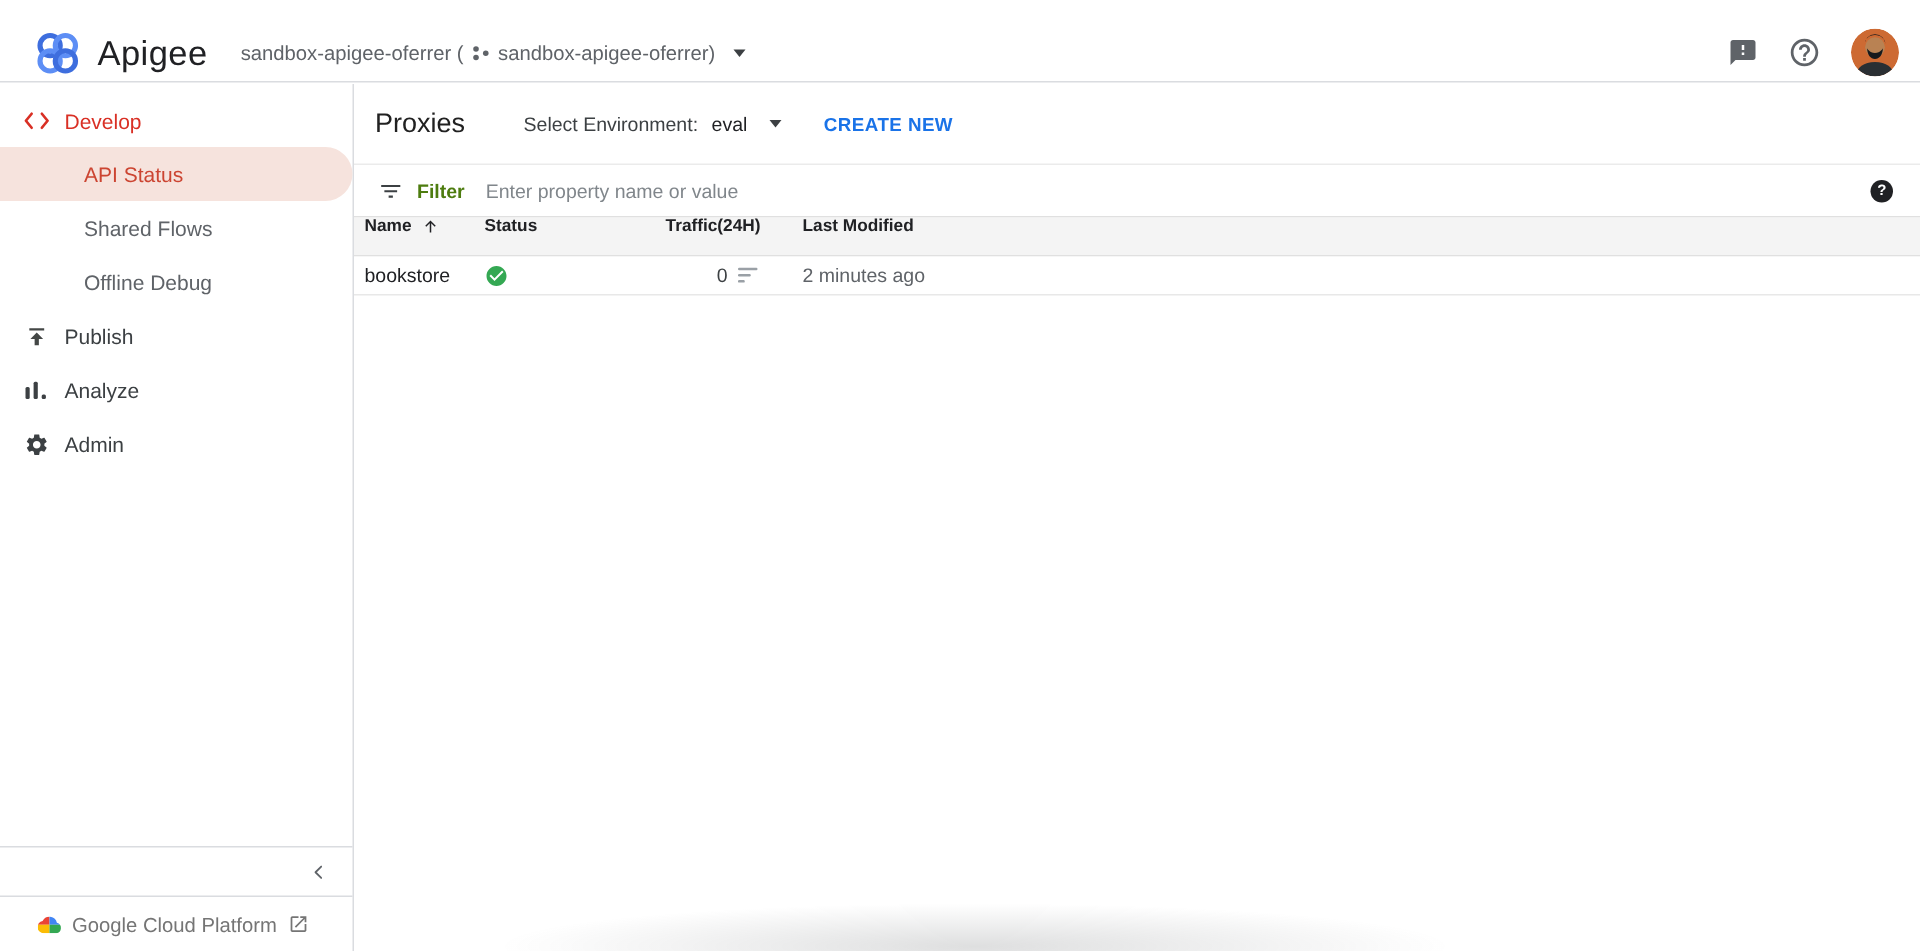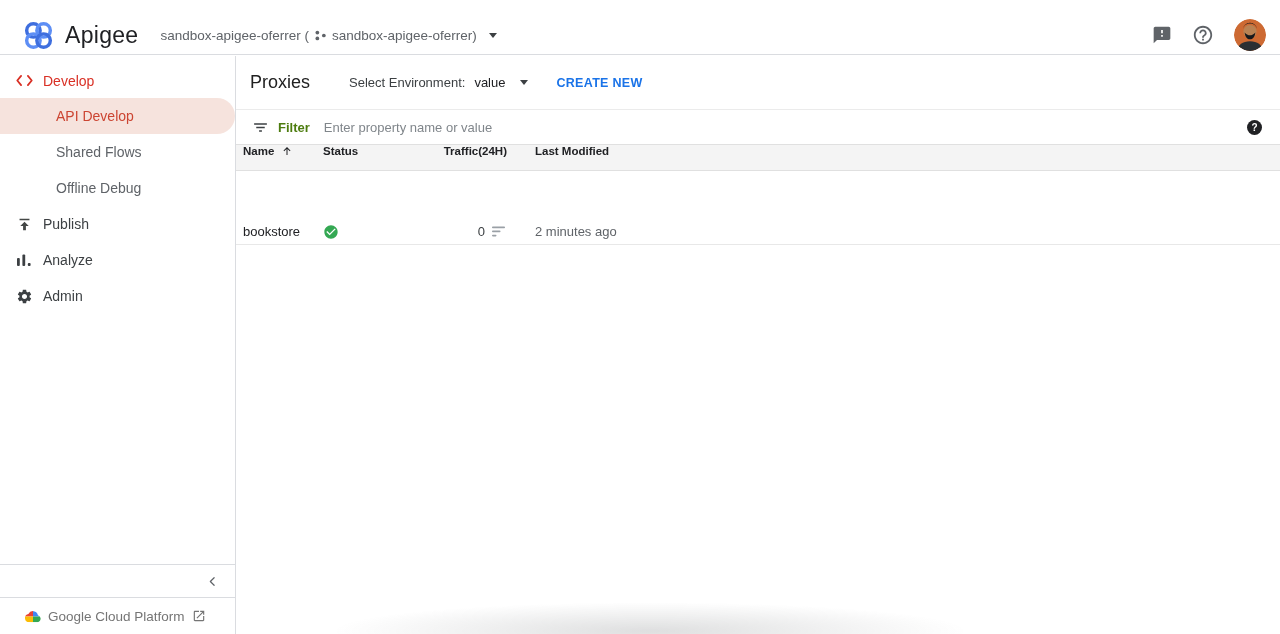--- a/index.html
+++ b/index.html
@@ -65,21 +65,21 @@
   .filter-input::placeholder { color:#80868b; }
   .help-filled { width:15px; height:15px; border-radius:50%; background:#202124;
     color:#fff; font-size:10px; font-weight:bold; display:flex;
     align-items:center; justify-content:center; cursor:pointer; flex:0 0 auto; }
 
   .thead { height:26px; background:#f4f4f4; border-bottom:1px solid #e0e0e0;
     display:flex; align-items:flex-start; padding-left:15px; font-size:11.5px;
     font-weight:bold; color:#202124; }
   .trow { height:26px; background:#fff; border-bottom:1px solid #e8e8e8;
     display:flex; align-items:center; padding-left:15px; font-size:13px;
-    color:#202124; cursor:pointer;margin-top:48px; }
+    color:#202124; cursor:pointer; }
   .col-name { width:80px; display:flex; align-items:center; gap:7px; }
   .col-status { width:112px; display:flex; align-items:center; }
   .col-traffic { width:72px; display:flex; align-items:center;
     justify-content:flex-end; gap:7px; }
   .col-gap { width:28px; }
   .col-last { flex:1; }
   .cell-muted { color:#5f6368; }
   .traffic-num { color:#3c4043; }
 
   .toast-shadow { position:fixed; left:330px; bottom:-26px; width:640px;
@@ -150,21 +150,21 @@
     <div class="nav-row nav-develop">
       <span class="nav-icon">
         <svg width="17" height="13" viewBox="0 0 20 14" fill="none" stroke="#d93025" stroke-width="2.1" stroke-linecap="round" stroke-linejoin="round">
           <path d="M6 1.5 L1.5 7 L6 12.5"></path>
             <path d="M14 1.5 L18.5 7 L14 12.5"></path>
         </svg>
       </span>
       <span class="nav-label">Develop</span>
     </div>
     <div class="nav-sub selected">
-      <span>API Develop</span>
+      <span>API Status</span>
     </div>
     <div class="nav-sub">
       <span>Shared Flows</span>
     </div>
     <div class="nav-sub">
       <span>Offline Debug</span>
     </div>
     <div class="nav-row nav-top">
       <span class="nav-icon">
         <svg width="17" height="17" viewBox="0 0 24 24" fill="#444746">
@@ -225,21 +225,21 @@
       </span>
     </div>
   </div>
 </div>
 
 <div class="main">
   <div class="titlebar">
     <span class="page-title">Proxies</span>
     <span class="env-label">Select Environment:</span>
     <span class="env-control">
-      <span class="env-value">value</span>
+      <span class="env-value">eval</span>
       <span class="caret-down"></span>
     </span>
     <span class="create-new">CREATE NEW</span>
   </div>
 
   <div class="filterbar">
     <span style="display:flex;">
       <svg width="17" height="17" viewBox="0 0 24 24" fill="#3c4043">
         <path d="M10 18h4v-2h-4v2zM3 6v2h18V6H3zm3 7h12v-2H6v2z"></path>
       </svg>

